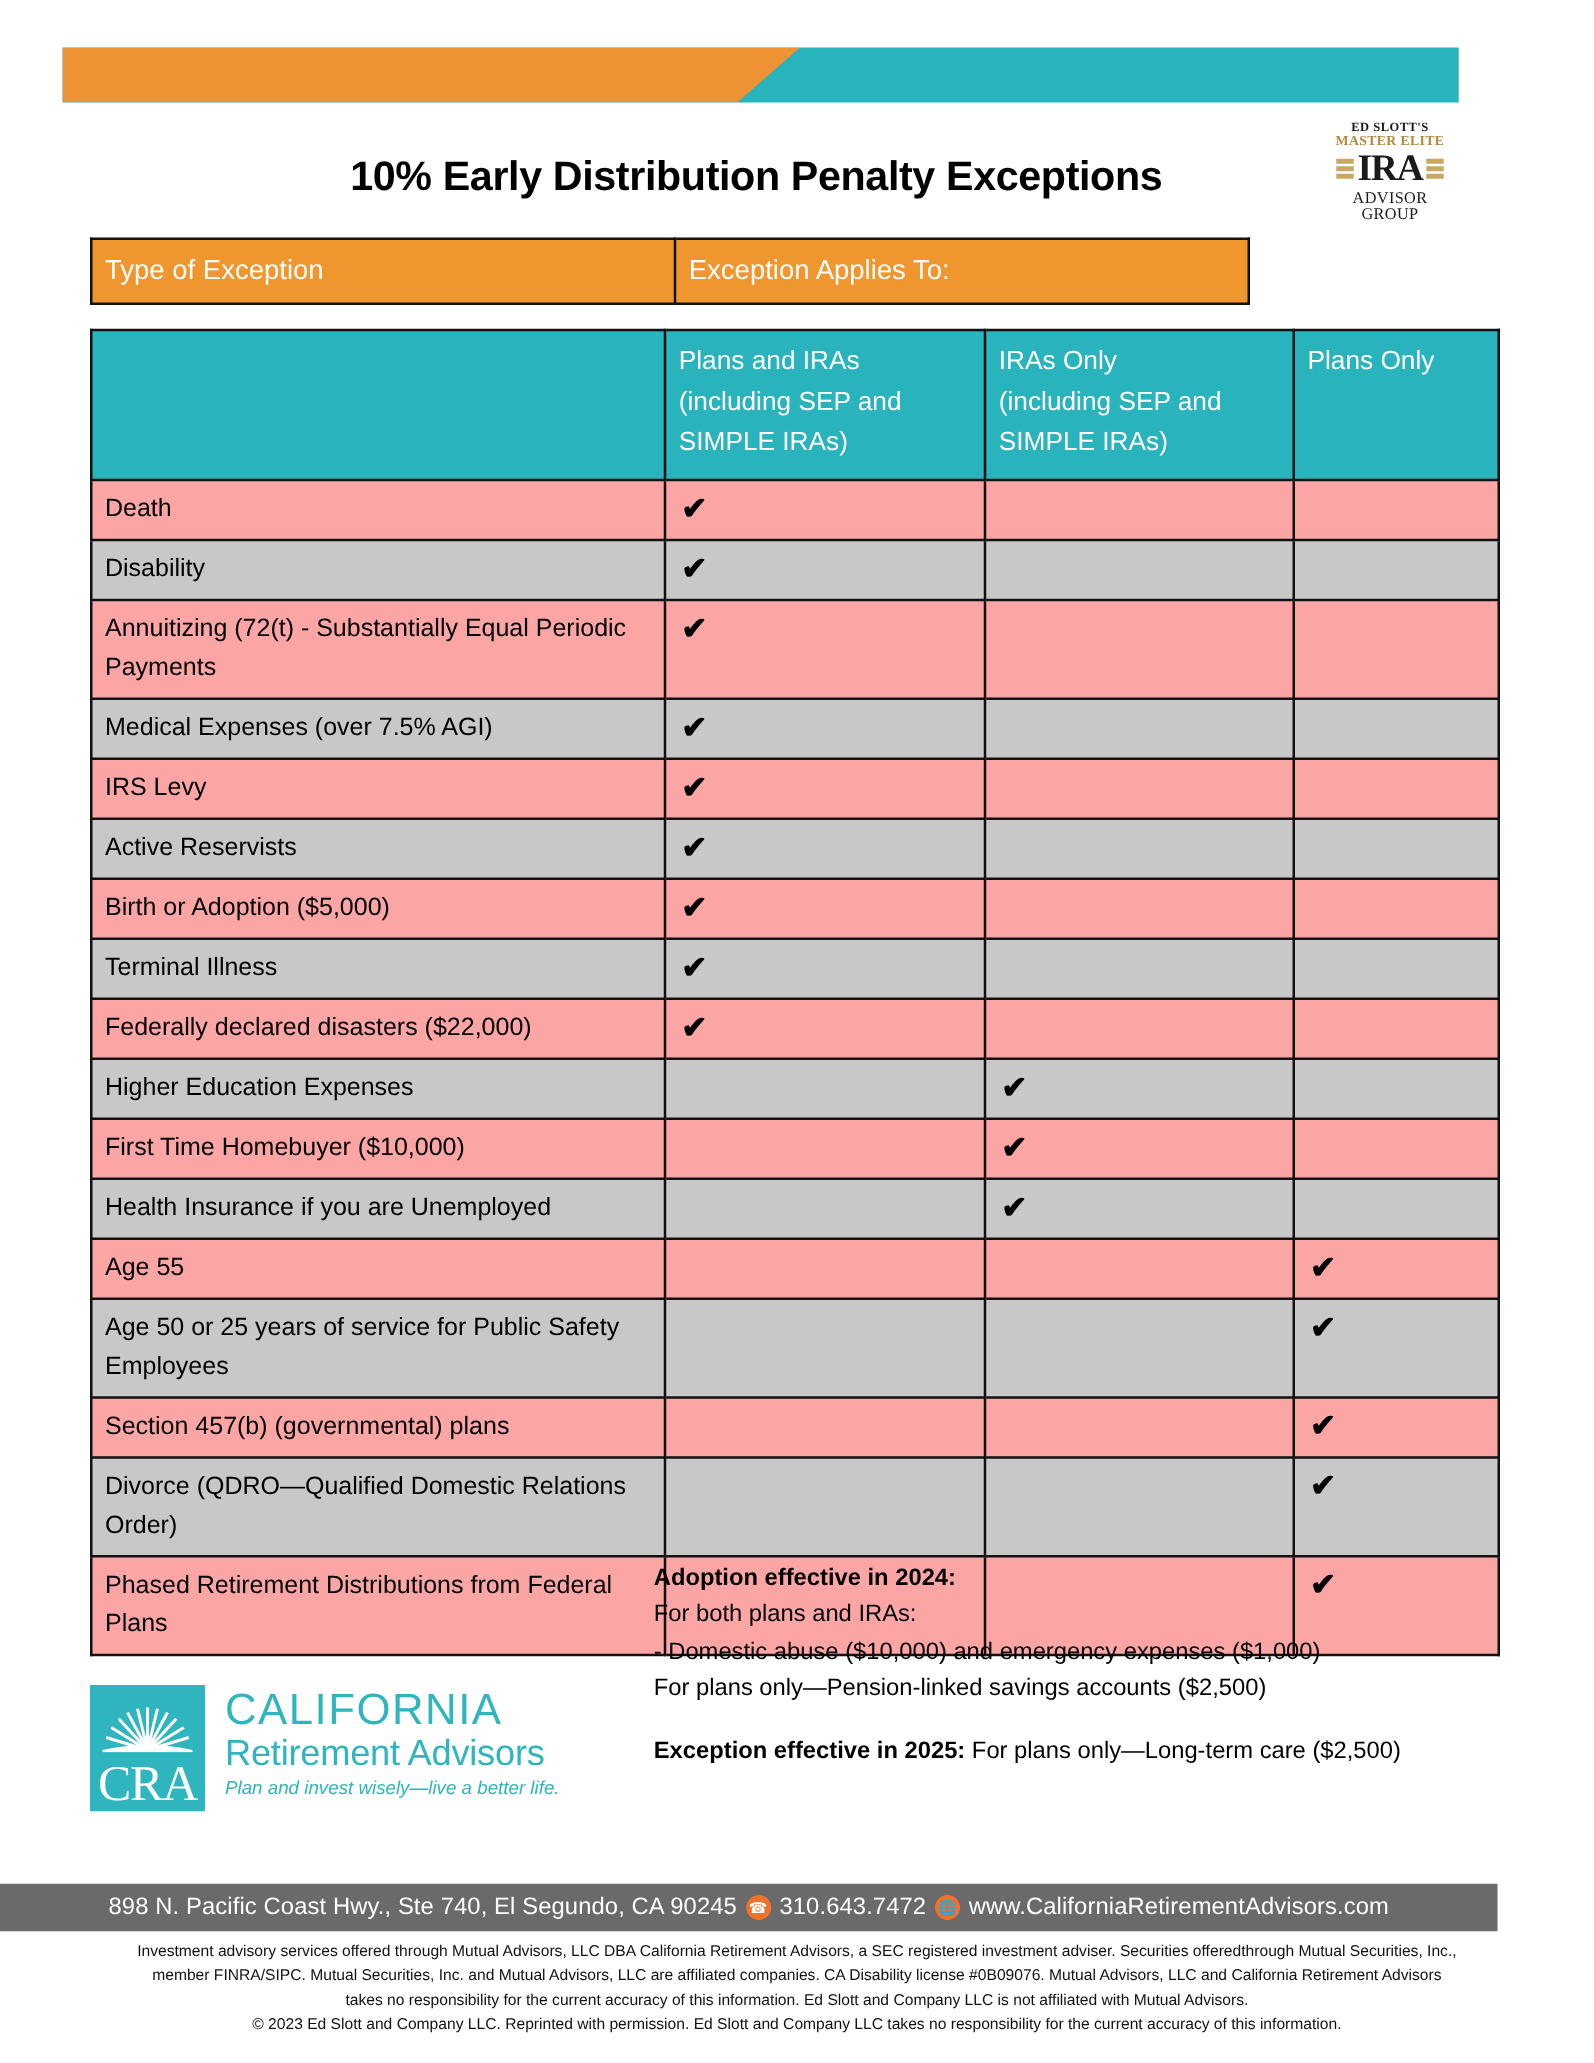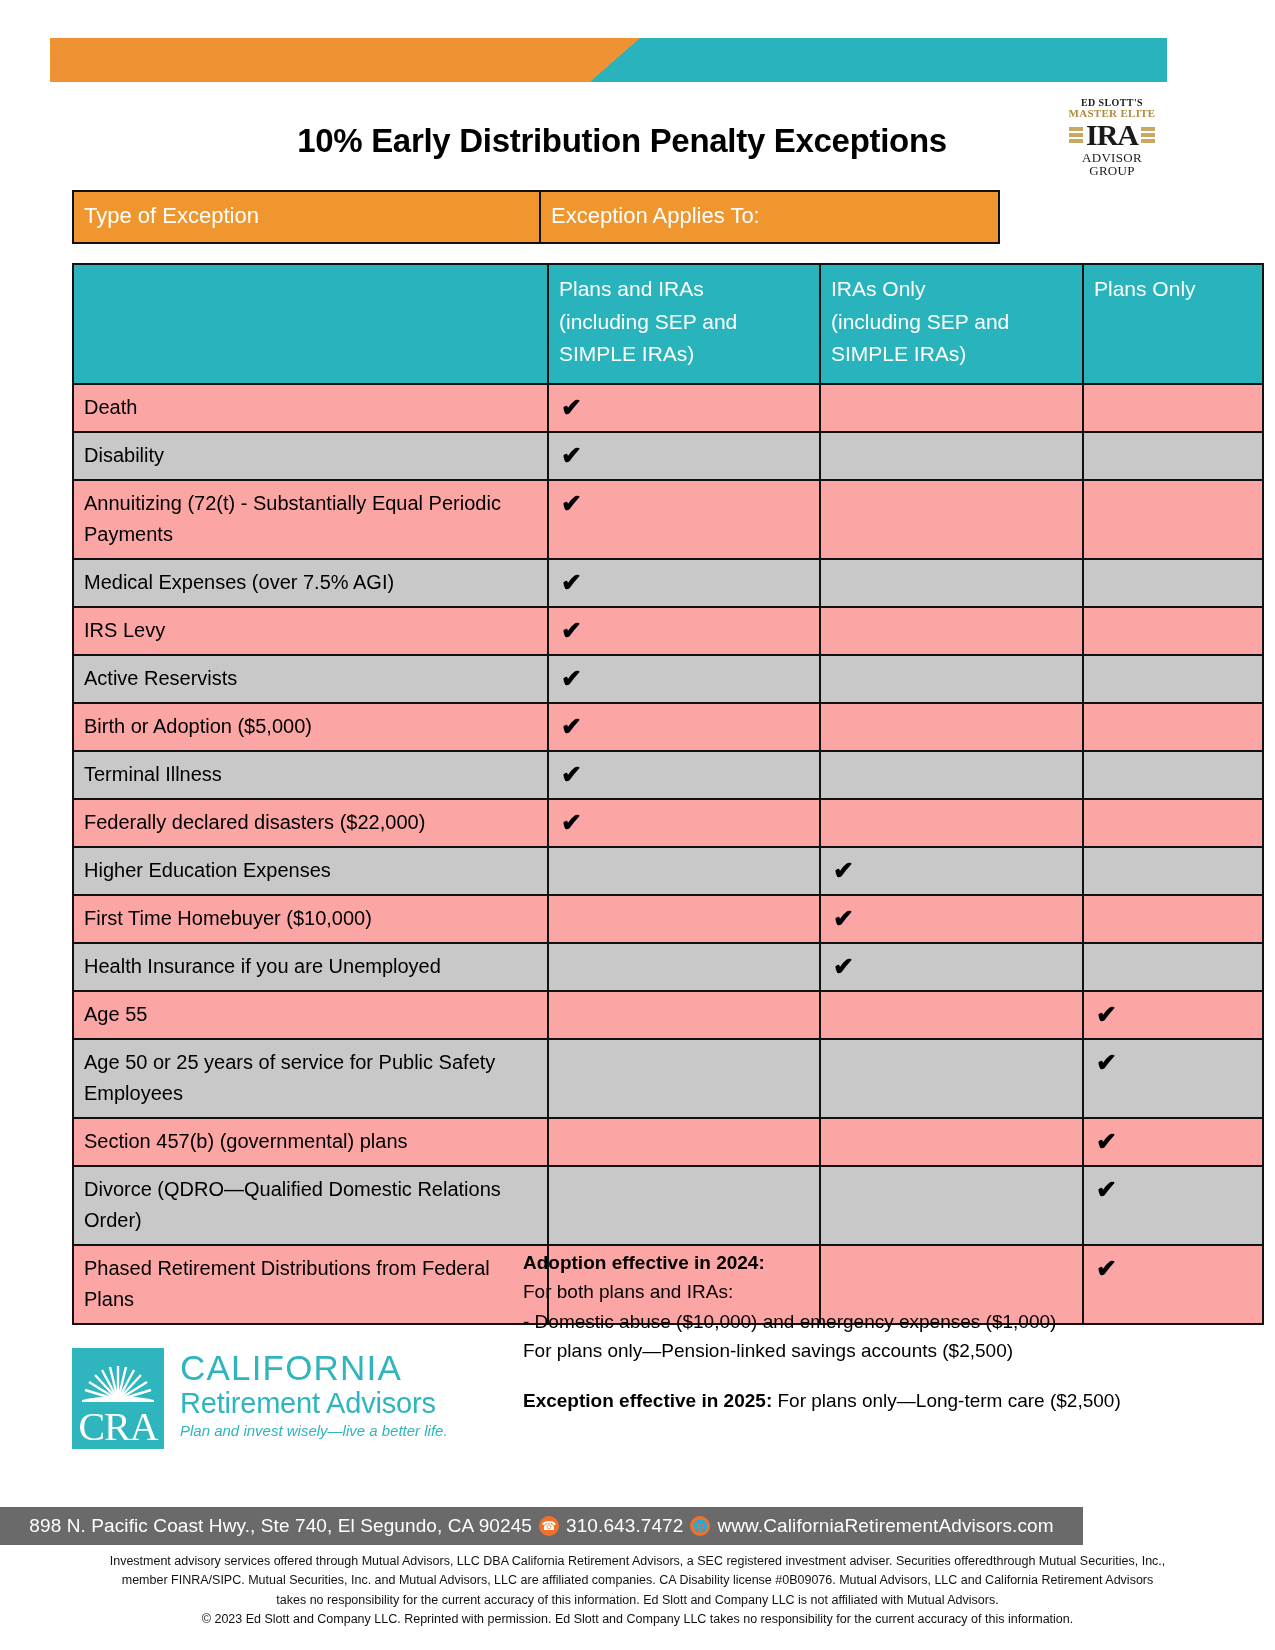--- a/index.html
+++ b/index.html
@@ -37,21 +37,20 @@
     background: #ef9234;
     clip-path: polygon(0 0, 100% 0, 91.5% 100%, 0 100%);
   }
 
   
   .title-row {
     position: absolute;
     left: 0; top: 110px;
     width: 1146px;
     height: 80px;
-    margin-left: 17px;
   }
   .doc-title {
     position: absolute;
     left: 0; top: 12px;
     width: 1210px;
     text-align: center;
     font-size: 33px;
     font-weight: bold;
     letter-spacing: -0.3px;
   }
@@ -114,21 +113,21 @@
   .col-label { width: 445px; }
   .col-a { width: 242px; }
   .col-b { width: 233px; }
   .col-c { width: 150px; }
 
   .main-table thead td {
     background: #28b3bd;
     color: #ffffff;
     font-size: 21px;
     line-height: 1.55;
-    padding: 8px 18px 12px 10px;
+    padding: 8px 2px 12px 10px;
     height: 92px;
     vertical-align: top;
     margin-top: 40px;
   }
 
   .main-table tbody td {
     font-size: 20px;
     line-height: 1.55;
     padding: 7px 10px 8px 10px;
   }
@@ -204,21 +203,21 @@
     font-size: 19px;
     line-height: 1.55;
   }
   .notes .bold { font-weight: bold; }
   .notes-gap { height: 20px; }
 
   
   .addr-bar {
     position: absolute;
     left: 0; top: 1507px;
-    width: 1083px;
+    width: 1198px;
     height: 38px;
     background: #6a6a6a;
     color: #ffffff;
     display: flex;
     align-items: center;
     justify-content: center;
     font-size: 19px;
     letter-spacing: 0.1px;
   }
   .addr-icon {

